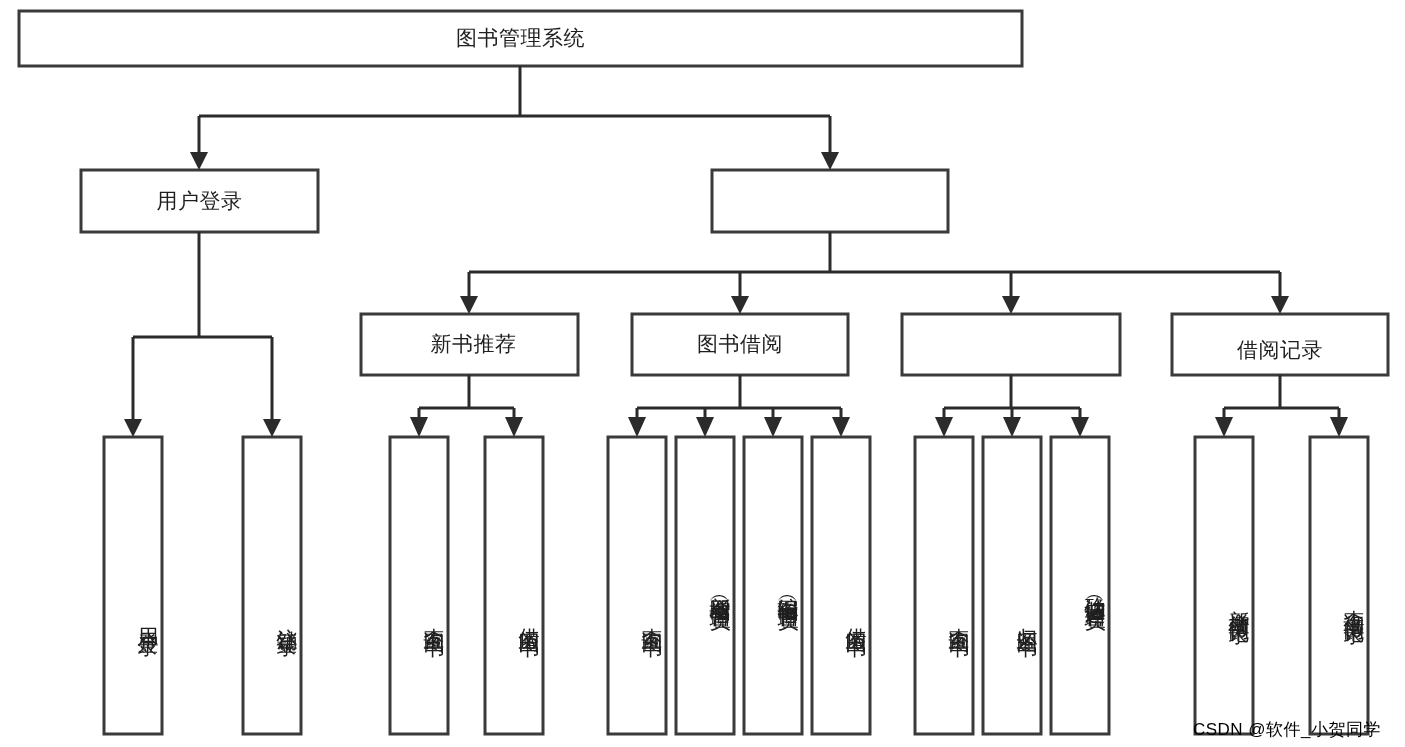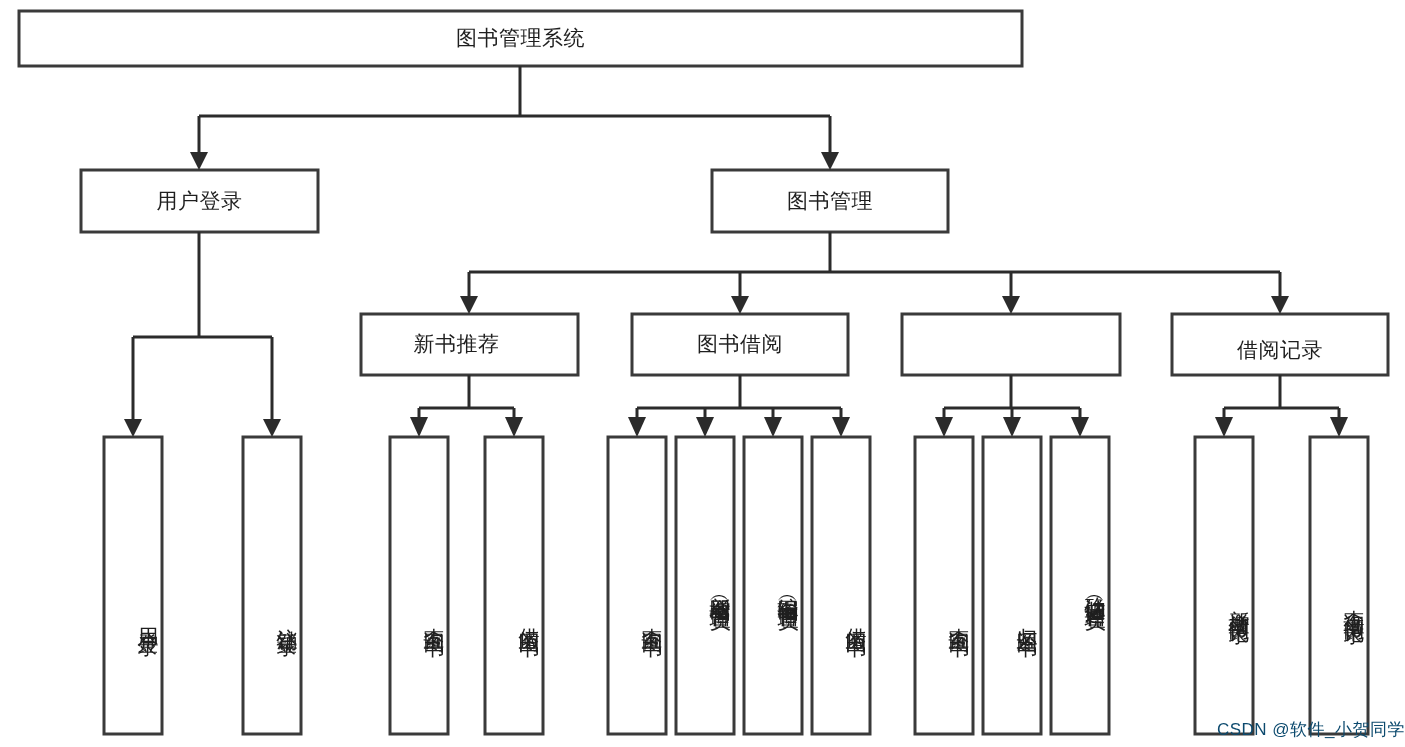--- a/index.html
+++ b/index.html
@@ -61,23 +61,23 @@
     align-items: flex-start;
     padding-top: 4px;
     box-sizing: border-box;
   }
   .node-label.vertical.tall {
     padding-top: 2px;
     letter-spacing: 2px;
   }
   .watermark {
     position: absolute;
-    right: 0;
+    right: 24px;
     bottom: 6px;
-    color: #0c4a6e;
+    color: #000000;
     font-size: 17px;
     letter-spacing: 0.5px;
     white-space: nowrap;
     user-select: none;
   }
 </style>
 </head>
 <body>
 
 <div id="diagram-root">
@@ -169,23 +169,22 @@
     <path class="connector" d="M 1224 408 L 1224 419"></path>
     <path class="connector" d="M 1339 408 L 1339 419"></path>
     <polygon class="arrow-head" points="1215,417 1233,417 1224,437"></polygon>
     <polygon class="arrow-head" points="1330,417 1348,417 1339,437"></polygon>
 
   </svg>
 
   <div class="node-label" style="left:19px; top:11px; width:1003px; height:55px;">图书管理系统</div>
 
   <div class="node-label" style="left:81px; top:170px; width:237px; height:62px;">用户登录</div>
-  <div class="node-label" style="left:712px; top:170px; width:236px; height:62px;">图书管理</div>
-
-  <div class="node-label" style="left:361px; top:314px; width:191px; height:61px;">新书推荐</div>
+
+  <div class="node-label" style="left:378px; top:314px; width:191px; height:61px;">新书推荐</div>
   <div class="node-label" style="left:632px; top:314px; width:216px; height:61px;">图书借阅</div>
   <div class="node-label" style="left:1172px; top:314px; width:216px; height:72px;">借阅记录</div>
 
   <div class="node-label vertical" style="left:104px; top:495px; width:58px; height:239px;">用户登录</div>
   <div class="node-label vertical" style="left:243px; top:495px; width:58px; height:239px;">注销登录</div>
 
   <div class="node-label vertical" style="left:390px; top:495px; width:58px; height:239px;">查询图书</div>
   <div class="node-label vertical" style="left:485px; top:495px; width:58px; height:239px;">借阅图书</div>
 
   <div class="node-label vertical" style="left:608px; top:495px; width:58px; height:239px;">查询图书</div>

